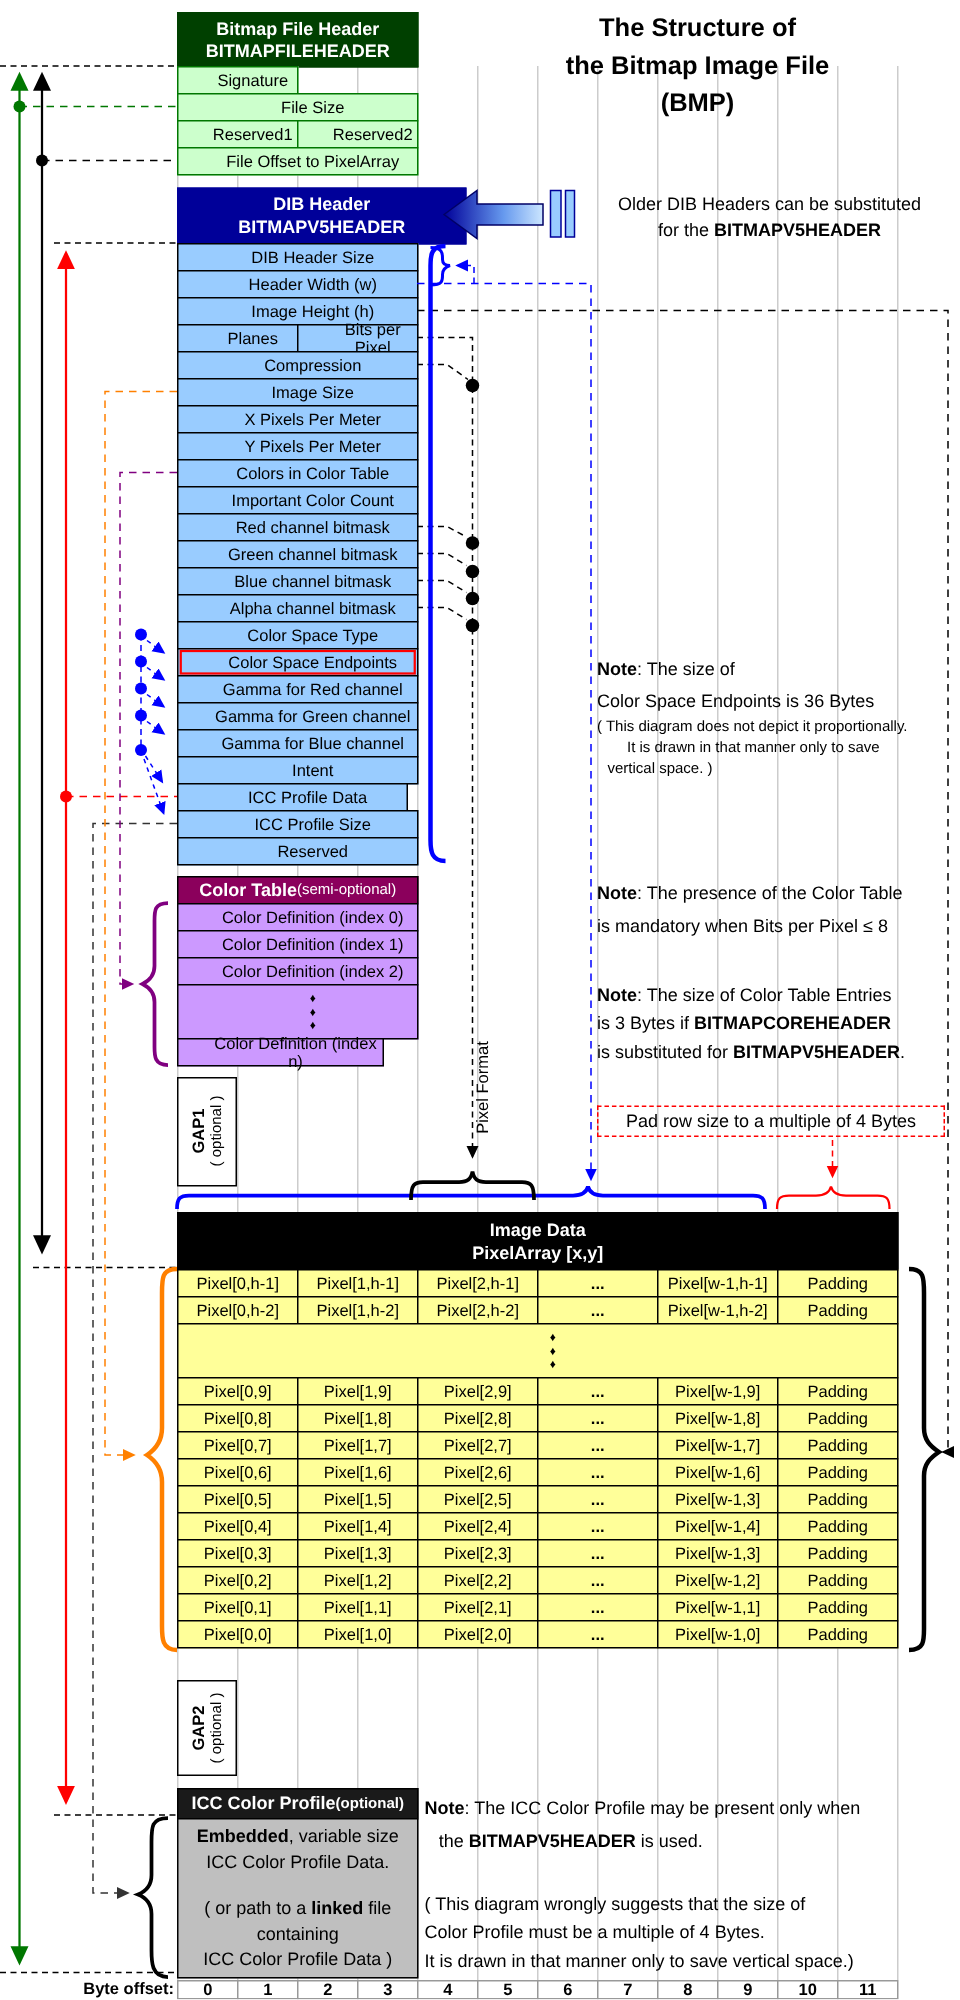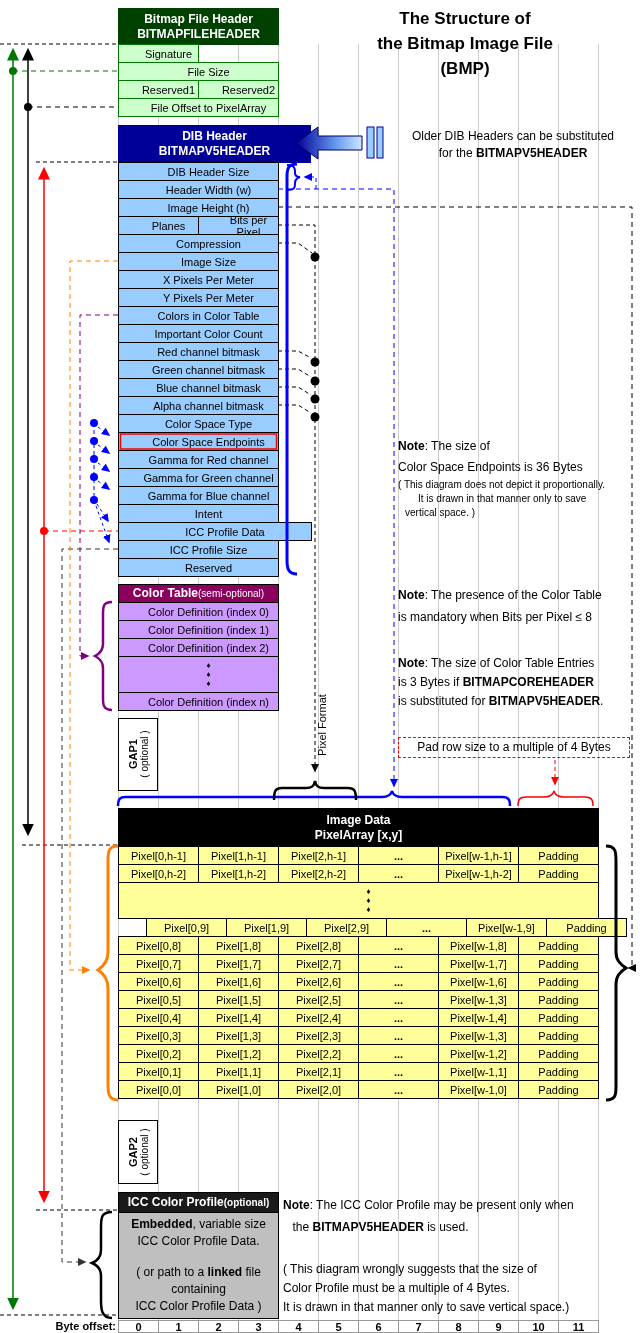--- a/index.html
+++ b/index.html
@@ -77,37 +77,37 @@
   <div class="cell" style="left:118px;top:342px;width:161px;height:19px;">Red channel bitmask</div>
   <div class="cell" style="left:118px;top:360px;width:161px;height:19px;">Green channel bitmask</div>
   <div class="cell" style="left:118px;top:378px;width:161px;height:19px;">Blue channel bitmask</div>
   <div class="cell" style="left:118px;top:396px;width:161px;height:19px;">Alpha channel bitmask</div>
   <div class="cell" style="left:118px;top:414px;width:161px;height:19px;">Color Space Type</div>
   <div class="cell" style="left:118px;top:432px;width:161px;height:19px;">Color Space Endpoints</div>
   <div class="cell" style="left:118px;top:450px;width:161px;height:19px;">Gamma for Red channel</div>
   <div class="cell" style="left:118px;top:468px;width:161px;height:19px;">Gamma for Green channel</div>
   <div class="cell" style="left:118px;top:486px;width:161px;height:19px;">Gamma for Blue channel</div>
   <div class="cell" style="left:118px;top:504px;width:161px;height:19px;">Intent</div>
-  <div class="cell" style="left:118px;top:522px;width:194px;height:19px;">ICC Profile Data</div>
+  <div class="cell" style="left:118px;top:522px;width:154px;height:19px;">ICC Profile Data</div>
   <div class="cell" style="left:118px;top:540px;width:161px;height:19px;">ICC Profile Size</div>
   <div class="cell" style="left:118px;top:558px;width:161px;height:19px;">Reserved</div>
 
   <div class="titlebox" style="left:118px;top:584px;width:161px;height:19px;background:#8B005C;border-color:#000;flex-direction:row;">
     <span>Color Table</span>
       <span style="font-weight:normal;font-size:10px;"> (semi-optional)</span>
   </div>
   <div class="cell ct" style="left:118px;top:602px;width:161px;height:19px;">Color Definition (index 0)</div>
   <div class="cell ct" style="left:118px;top:620px;width:161px;height:19px;">Color Definition (index 1)</div>
   <div class="cell ct" style="left:118px;top:638px;width:161px;height:19px;">Color Definition (index 2)</div>
   <div class="cell ct diamonds" style="left:118px;top:656px;width:161px;height:37px;">
     <span>♦</span>
     <span>♦</span>
     <span>♦</span>
   </div>
-  <div class="cell ct" style="left:118px;top:692px;width:161px;height:19px;">Color Definition (index n)</div>
+  <div class="cell ct" style="left:118px;top:692px;width:138px;height:19px;">Color Definition (index n)</div>
 
   <div class="abs" style="left:118px;top:718px;width:40px;height:73px;border:1px solid #000;background:#fff;z-index:2;"></div>
   <div class="abs rot" style="left:103px;top:736px;width:70px;height:36px;z-index:2;">
     <div style="font-weight:bold;font-size:11px;">GAP1</div>
     <div style="font-size:10px;">( optional )</div>
   </div>
 
   <div class="abs rot" style="left:277px;top:718px;width:90px;height:14px;font-size:11px;z-index:2;">Pixel Format</div>
 
   <div class="titlebox" style="left:118px;top:808px;width:481px;height:39px;background:#000;border-color:#000;">
@@ -129,21 +129,21 @@
     <div class="pcell">Pixel[2,h-2]</div>
     <div class="pcell" style="font-weight:bold;">...</div>
     <div class="pcell">Pixel[w-1,h-2]</div>
     <div class="pcell">Padding</div>
   </div>
   <div class="cell diamonds" style="left:118px;top:882px;width:481px;height:37px;background:#FFFF99;">
     <span>♦</span>
     <span>♦</span>
     <span>♦</span>
   </div>
-  <div class="prow" style="top:918px;padding-left:28px;">
+  <div class="prow" style="top:918px;">
     <div class="pcell">Pixel[0,9]</div>
     <div class="pcell">Pixel[1,9]</div>
     <div class="pcell">Pixel[2,9]</div>
     <div class="pcell" style="font-weight:bold;">...</div>
     <div class="pcell">Pixel[w-1,9]</div>
     <div class="pcell">Padding</div>
   </div>
   <div class="prow" style="top:936px;">
     <div class="pcell">Pixel[0,8]</div>
     <div class="pcell">Pixel[1,8]</div>

